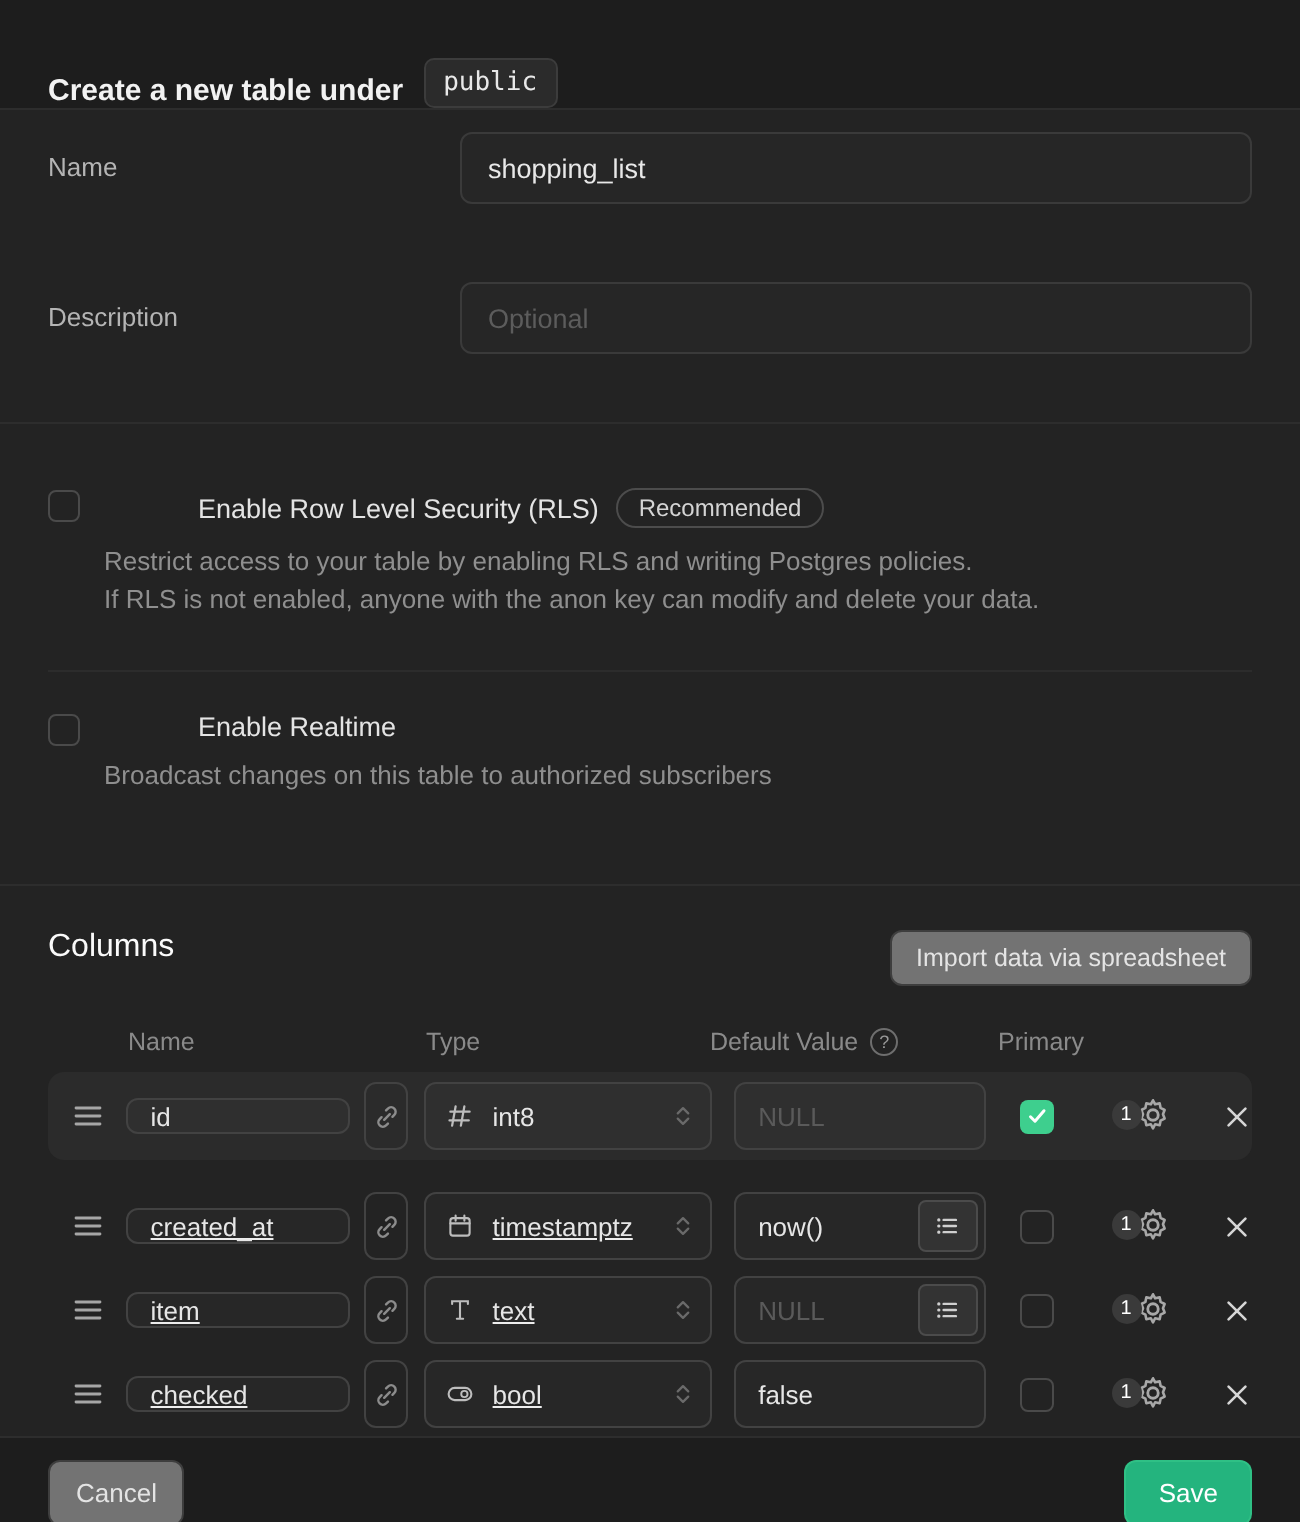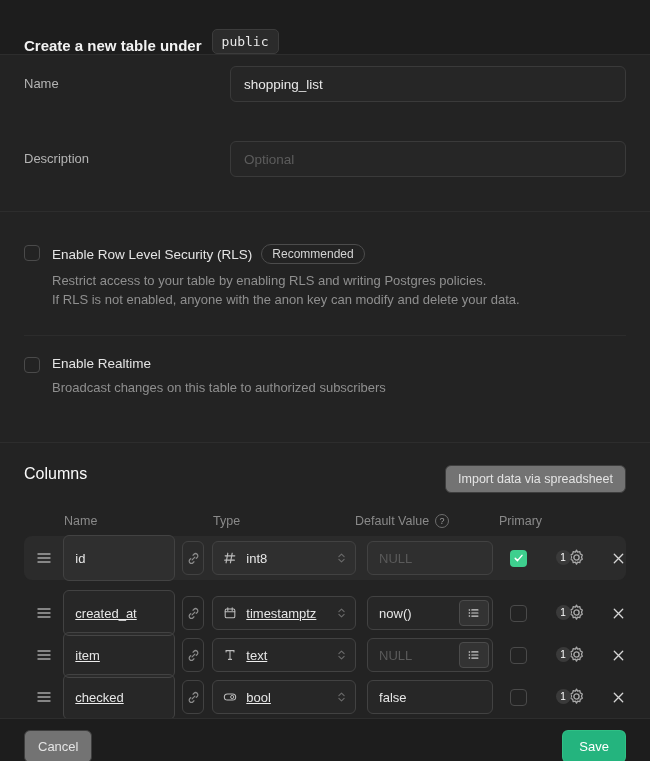--- a/index.html
+++ b/index.html
@@ -38,21 +38,21 @@
   .opt-sec { padding:32px 24px 0 24px; border-bottom:1px solid #2d2d2d; }
   .opt-block { display:flex; gap:12px; }
   .opt-divider { border-top:1px solid #2c2c2c; margin:26px 0 20px 0; }
   .opt-sec .pad-bottom { height:45px; }
   .cbx {
     width:16px; height:16px; flex:0 0 16px; margin-top:1px;
     border:1px solid #4a4a4a; border-radius:4px; background:transparent; cursor:pointer;
   }
   .opt-texts { flex:1; }
   .opt-title-line { display:flex; align-items:center; gap:9px; }
-  .opt-title { color:#e4e4e4; font-size:13.5px; }
+  .opt-title { color:#e4e4e4; font-size:13.5px;margin-left:47px; }
   .pill {
     border:1px solid #4c4c4c; border-radius:999px; padding:2px 10px;
     font-size:12px; color:#d4d4d4;
   }
   .opt-desc { margin-top:7px; color:#8f8f8f; font-size:13px; line-height:19px; }
 
   
   .cols-sec { padding:22px 24px 0 24px; flex:1; }
   .cols-head { display:flex; align-items:flex-start; justify-content:space-between; }
   .cols-title { font-size:16px; font-weight:500; color:#fafafa; }
@@ -72,21 +72,21 @@
   }
 
   .col-rows { margin-top:8px; }
   .col-row { height:44px; display:flex; align-items:center; border-radius:8px; }
   .col-row.hl { background:#2b2b2b; margin-bottom:12px; }
   .col-row + .col-row:not(.hl) { margin-top:0; }
   .col-row:not(.hl) { height:42px;text-decoration:underline; }
 
   .drag { width:40px; display:flex; justify-content:center; color:#a6a6a6; cursor:grab; }
   .row-name {
-    width:112px; height:46px; background:rgba(255,255,255,0.02); border:1px solid #424242;
+    width:112px; height:18px; background:rgba(255,255,255,0.02); border:1px solid #424242;
     border-radius:6px; color:#e6e6e6; font-size:13px; padding:0 11px; outline:none;
     font-family:"Liberation Sans", sans-serif;
   }
   .link-btn {
     width:22px; height:34px; margin-left:7px; margin-right:8px; flex:0 0 22px;
     border:1px solid #424242; border-radius:6px; background:transparent;
     display:flex; align-items:center; justify-content:center; cursor:pointer; color:#8c8c8c;
   }
   .type-sel {
     width:146px; height:34px; margin-right:11px; border:1px solid #424242; border-radius:6px;

